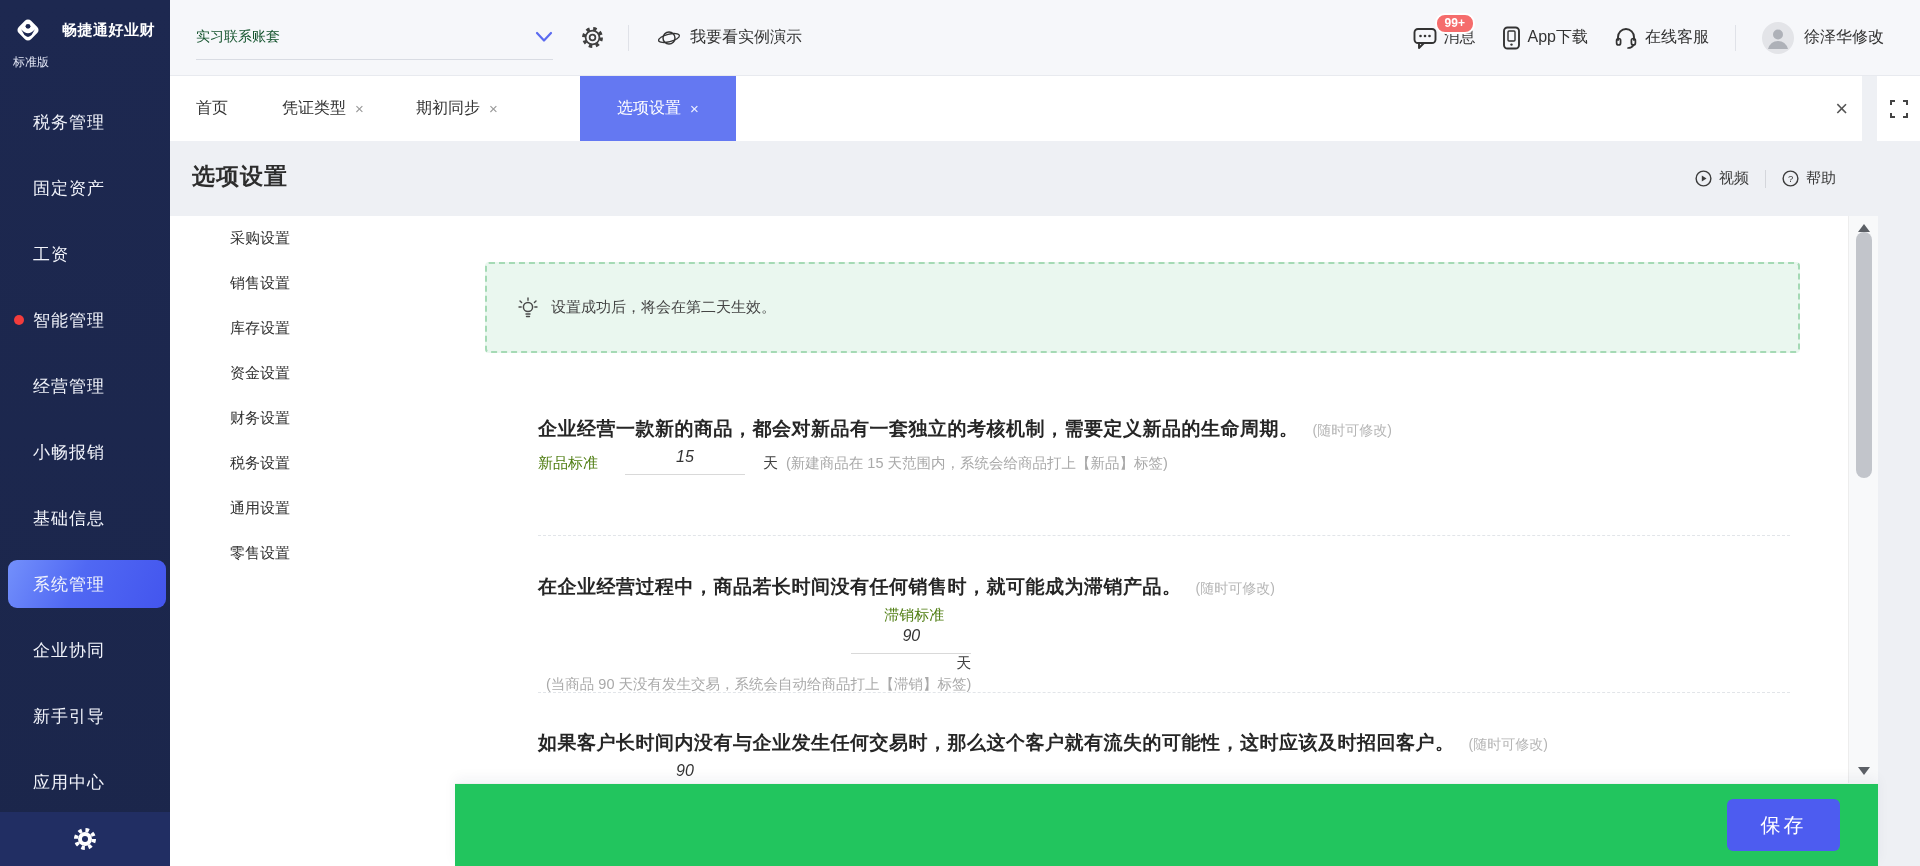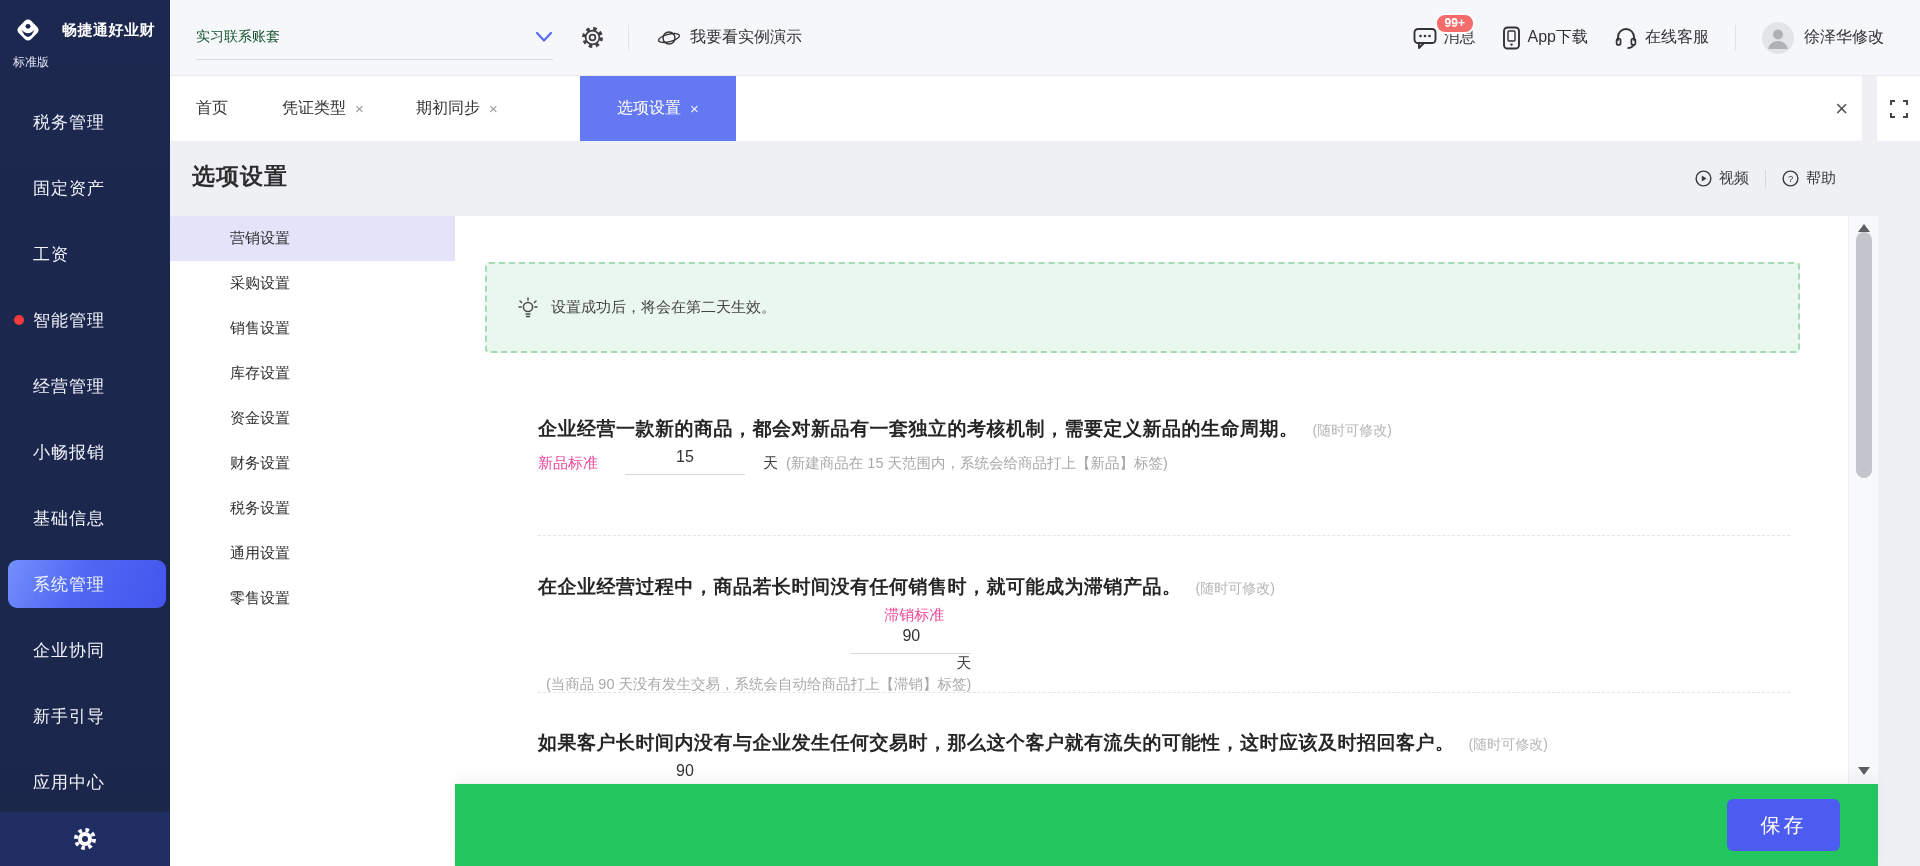--- a/index.html
+++ b/index.html
@@ -75,24 +75,24 @@
                 overflow:hidden; z-index:4; }
   .banner { position:absolute; left:30px; top:46px; width:1315px; height:91px; background:#eaf7ef;
             border:2px dashed #a5dab5; border-radius:4px; display:flex; align-items:center; padding-left:30px; gap:12px; }
   .banner-text { font-size:15px; color:#454545; }
   .sec-heading { position:absolute; left:83px; white-space:nowrap; font-size:19px; font-weight:700;
                  color:#262626; letter-spacing:.5px; }
   .sec-heading .hint { font-weight:400; font-size:14px; color:#b5b5b5; margin-left:14px; letter-spacing:0; }
   .h1 { top:200px; } .h2 { top:358px; } .h3 { top:514px; }
   .field-row { position:absolute; left:83px; display:flex; align-items:flex-end; }
   .r1 { top:232px; } .r2 { top:390px;flex-direction:column; } .r3 { top:546px; left:170px; }
-  .field-label { font-size:15px; color:#ec4899; padding-bottom:2px; width:87px; }
+  .field-label { font-size:15px; color:#4d7c0f; padding-bottom:2px; width:87px; }
   .field-input { width:120px; border:none; outline:none; background:transparent; border-bottom:1px solid #d9d9d9;
                  text-align:center; font-size:16px; color:#333; padding-bottom:8px;
-                 font-family:"Liberation Sans","DejaVu Sans",sans-serif; }
+                 font-family:"Liberation Sans","DejaVu Sans",sans-serif;font-style:italic; }
   .field-unit { font-size:15px; color:#404040; padding-bottom:2px; margin-left:18px; }
   .field-note { font-size:14.5px; color:#a9a9a9; padding-bottom:2px; margin-left:8px; }
   .divider { position:absolute; left:83px; width:1252px; border-top:1px dashed #e2e5e9; }
   .d1 { top:319px; } .d2 { top:476px; }
 
   
   .scrollbar { position:absolute; right:0; top:0; width:30px; height:567px; background:#f8f9fa;
                border-left:1px solid #ededed; }
   .sb-arrow-up, .sb-arrow-dn { position:absolute; left:50%; margin-left:-6px; width:0; height:0;
                border-left:6px solid transparent; border-right:6px solid transparent; cursor:pointer; }
@@ -304,21 +304,20 @@
           <circle cx="9" cy="9" r="7.8" fill="none" stroke="#3c3c3c" stroke-width="1.5"></circle>
           <text x="9" y="12.6" text-anchor="middle" font-size="10" fill="#3c3c3c" font-family="Liberation Sans, sans-serif">?</text>
         </svg>
       </span>
       <span>帮助</span>
     </div>
   </div>
 </div>
 
 <div class="settings-nav">
-  <div class="snav-item active">营销设置</div>
   <div class="snav-item">采购设置</div>
   <div class="snav-item">销售设置</div>
   <div class="snav-item">库存设置</div>
   <div class="snav-item">资金设置</div>
   <div class="snav-item">财务设置</div>
   <div class="snav-item">税务设置</div>
   <div class="snav-item">通用设置</div>
   <div class="snav-item">零售设置</div>
 </div>
 

